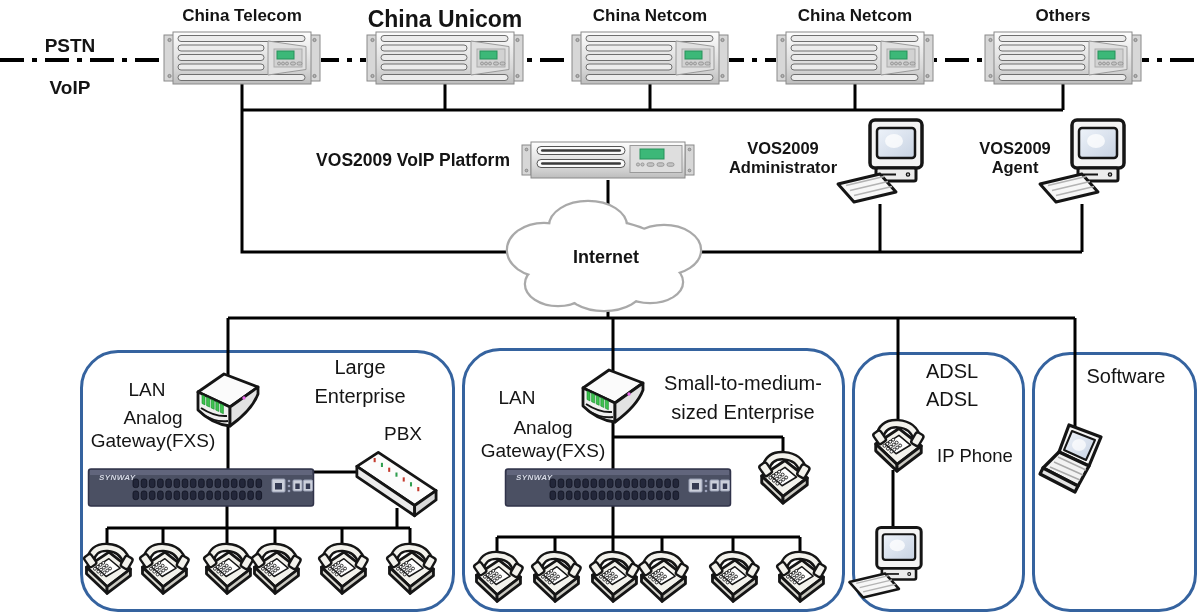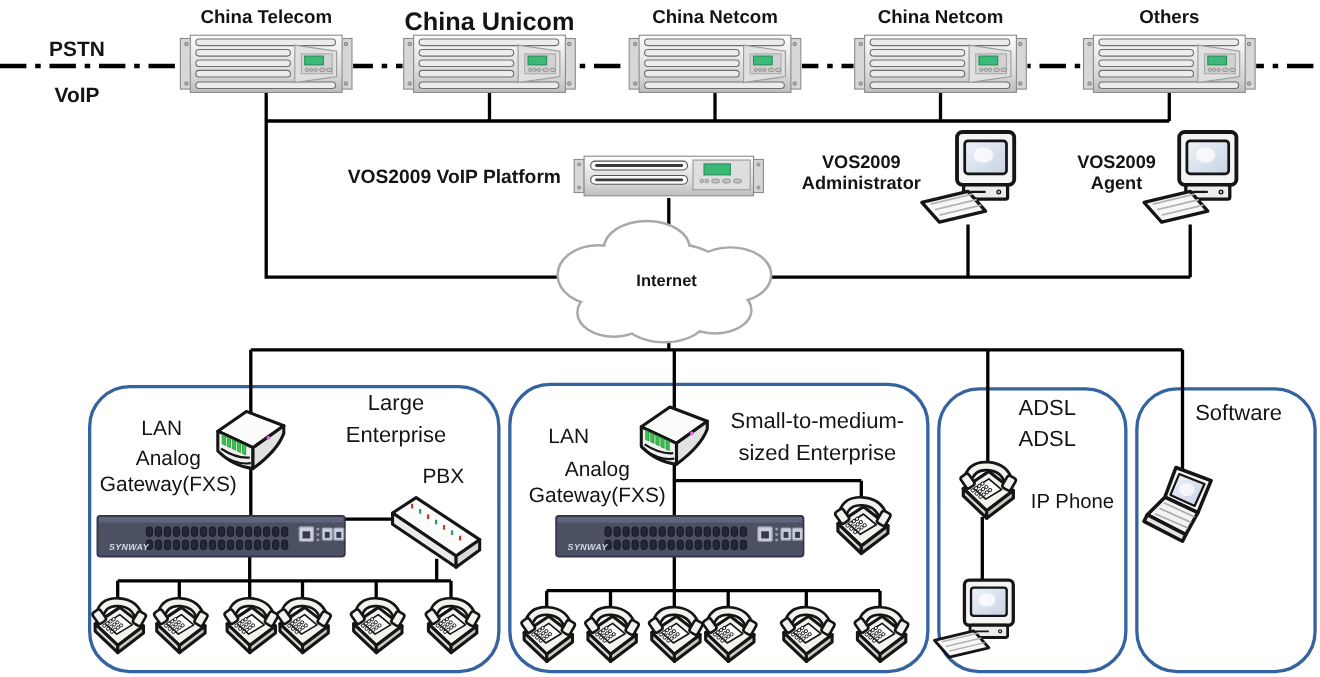--- a/index.html
+++ b/index.html
@@ -5,21 +5,21 @@
   html,body{margin:0;padding:0;background:#fff;}
   .canvas{position:relative;width:1200px;height:615px;background:#fff;
           font-family:"Liberation Sans",sans-serif;color:#141414;overflow:hidden;}
   .site-box{position:absolute;border:3px solid #35639f;border-radius:38px;
             background:transparent;z-index:1;box-sizing:border-box;}
   svg.lines{position:absolute;left:0;top:0;z-index:2;}
   .ico{position:absolute;z-index:3;}
   .lbl{position:absolute;z-index:4;text-align:center;line-height:1.15;}
   .bold{font-weight:bold;}
   .gw-brand{position:absolute;left:16px;top:11px;font-size:8px;font-weight:bold;
-            font-style:italic;color:#d6d9e6;letter-spacing:.4px;z-index:5;margin-top:20px;}
+            font-style:italic;color:#d6d9e6;letter-spacing:.4px;z-index:5;}
 </style>
 </head>
 <body>
 
 <div class="canvas">
 
   <svg width="0" height="0" style="position:absolute" aria-hidden="true">
     <defs>
       <linearGradient id="gBody" x1="0" y1="0" x2="0" y2="1">
         <stop offset="0" stop-color="#fdfdfd"></stop>
@@ -313,21 +313,21 @@
     <div>VOS2009</div>
     <div>Agent</div>
   </div>
   <svg class="ico" style="left:1036px;top:116px" width="96" height="96">
       <use href="#desktop"></use>
     </svg>
 
   <svg class="ico" style="left:500px;top:198px" width="212" height="118">
       <use href="#cloud"></use>
     </svg>
-  <div class="lbl bold" style="left:520px;top:247px;width:172px;font-size:15px">Internet</div>
+  <div class="lbl bold" style="left:520px;top:247px;width:172px;font-size:18px">Internet</div>
 
   <div class="lbl" style="left:278px;top:353px;width:164px;font-size:20px;line-height:29px">
     <div>Large</div>
     <div>Enterprise</div>
   </div>
   <div class="lbl" style="left:114px;top:379px;width:66px;font-size:19px">LAN</div>
   <svg class="ico" style="left:192px;top:368px" width="72" height="66">
       <use href="#router"></use>
     </svg>
   <div class="lbl" style="left:74px;top:407px;width:158px;font-size:19px;line-height:22.5px">

